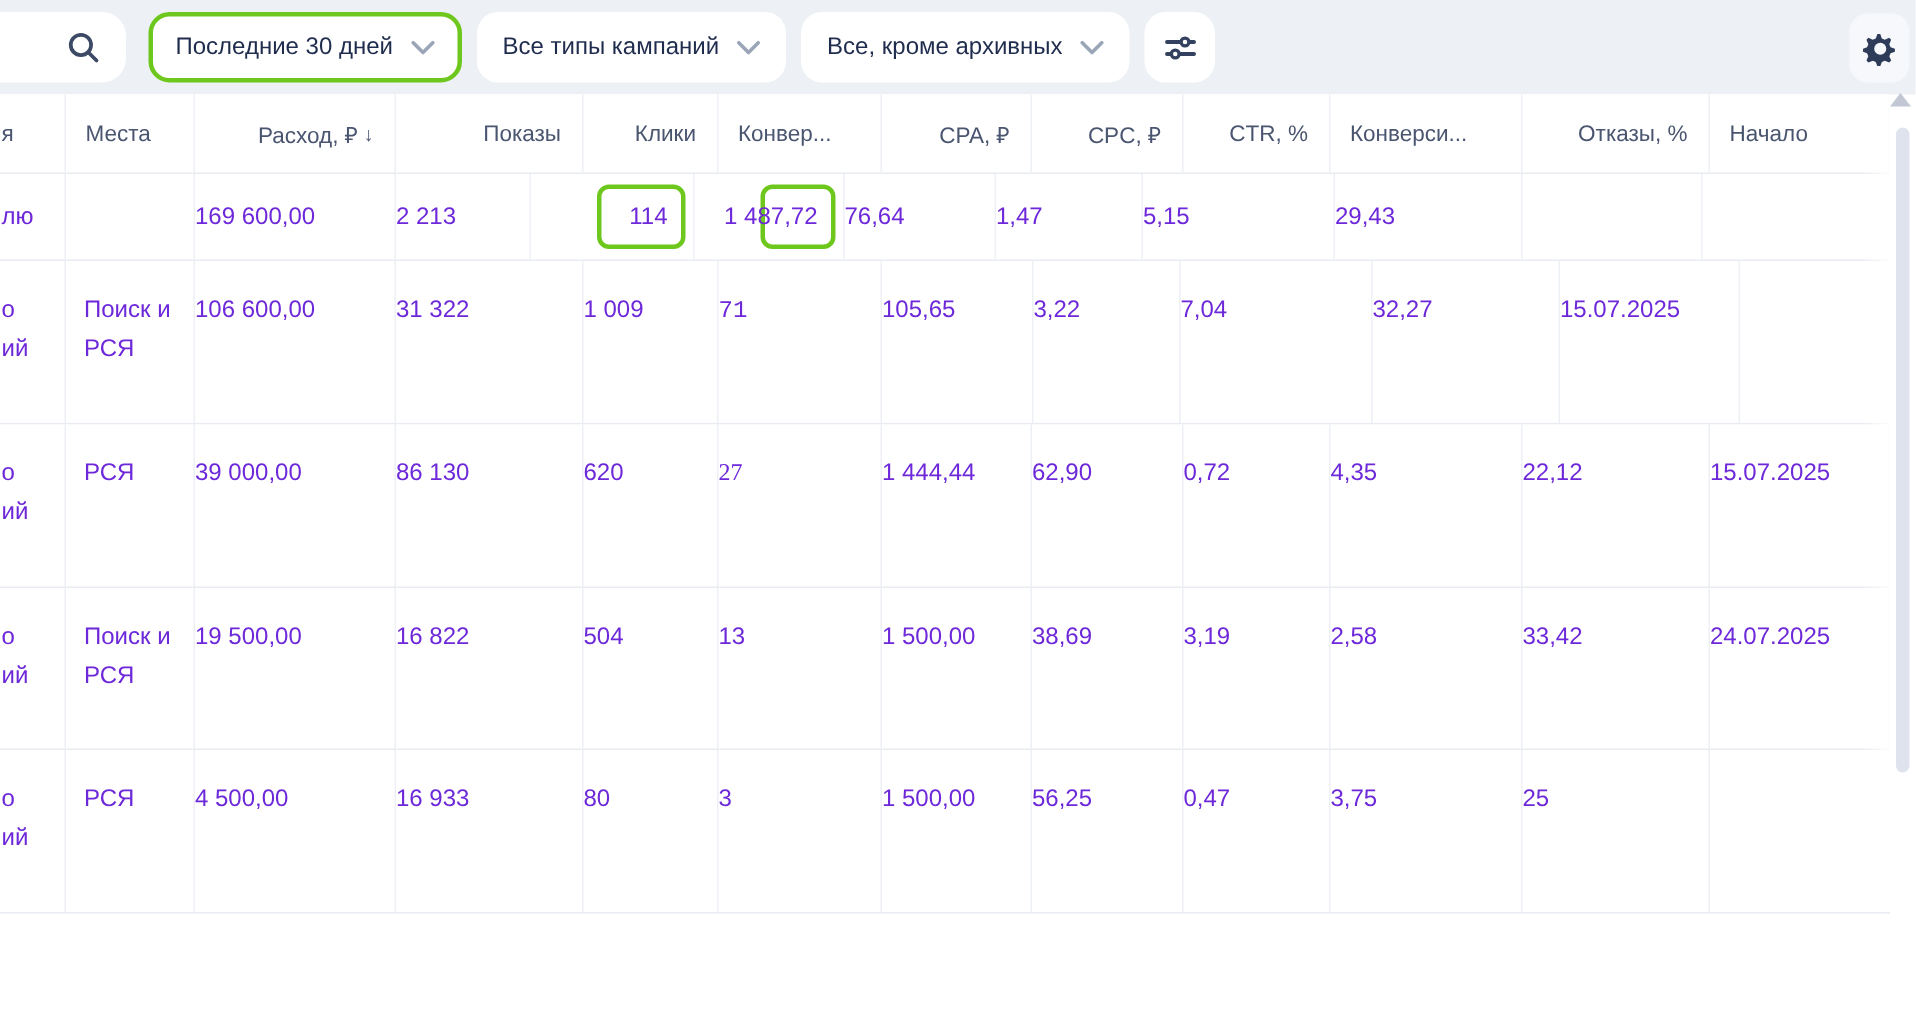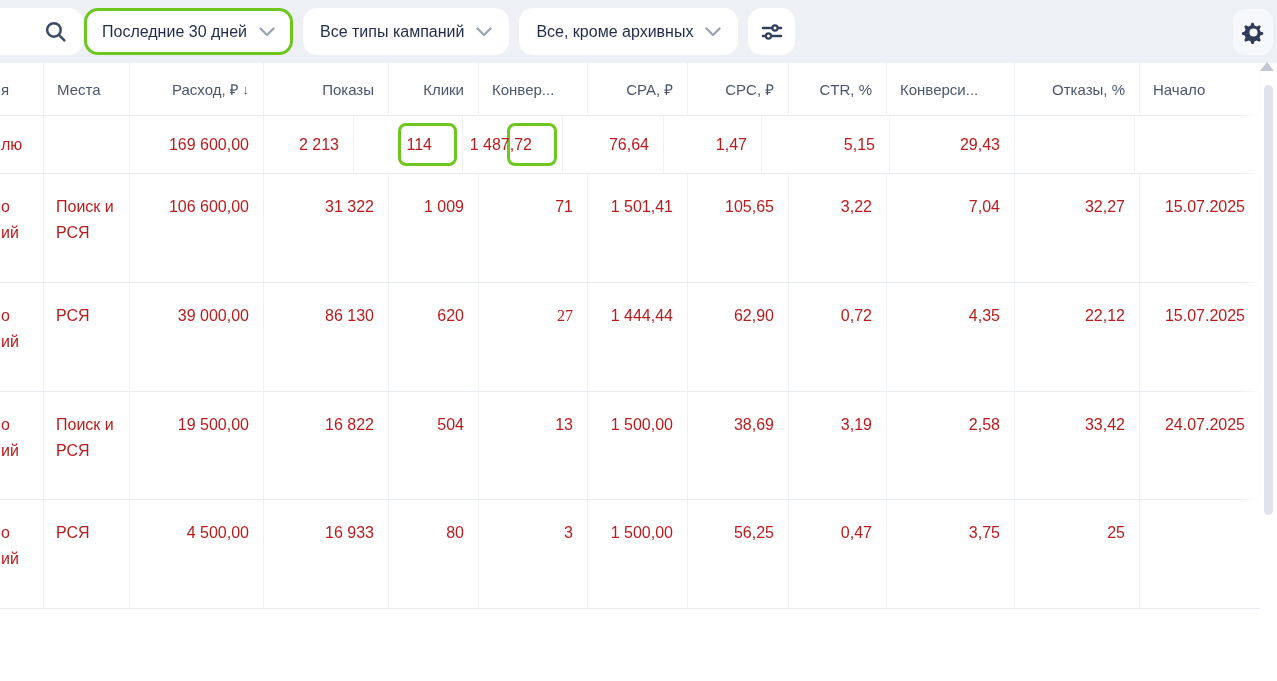--- a/index.html
+++ b/index.html
@@ -7,21 +7,21 @@
     width:1277px;height:681px;overflow:hidden;background:#ffffff;
     font-family:"Liberation Sans",sans-serif;color:#27334f;position:relative;
   }
   
   .topbar{position:relative;height:63px;background:#edf0f5;}
   .search-pill{
     position:absolute;left:-26px;top:8px;width:110px;height:47px;background:#fff;
     border-radius:16px;display:flex;align-items:center;justify-content:flex-end;
     padding-right:16px;box-sizing:border-box;cursor:pointer;
   }
-  .pill-row{position:absolute;left:84px;top:8px;display:flex;gap:10px;align-items:center;}
+  .pill-row{position:absolute;left:99px;top:8px;display:flex;gap:10px;align-items:center;}
   .pill{
     height:47px;background:#fff;border-radius:14px;display:flex;align-items:center;gap:12px;
     padding:0 17px;font-size:16px;color:#1f2c4d;box-sizing:border-box;cursor:pointer;white-space:nowrap;
   }
   .pill.highlight{border:3px solid #6ec71d;padding:0 15px;}
   .icon-btn{
     width:47px;height:47px;background:#fff;border-radius:14px;display:flex;
     align-items:center;justify-content:center;cursor:pointer;flex:0 0 auto;
   }
   .gear-btn{
@@ -30,30 +30,30 @@
   }
   
   .table{position:relative;width:1260px;background:#fff;}
   .tr{display:flex;border-bottom:1px solid #e8ecf2;background:#fff;}
   .th,.td{box-sizing:border-box;border-right:1px solid #edf0f5;flex:0 0 auto;display:flex;overflow:hidden;}
   .tr.head{height:52px;}
   .th{align-items:center;font-size:15px;color:#4a5570;white-space:nowrap;cursor:pointer;}
   .th.num{justify-content:flex-end;padding-right:14px;}
   .th.left{justify-content:flex-start;padding-left:13px;}
   .sort-arrow{margin-left:4px;font-size:13px;color:#4a5570;}
-  .td{align-items:flex-start;padding-top:20px;font-size:16px;color:#b91c1c;line-height:26px;white-space:nowrap;}
-  .td.num{justify-content:flex-end;padding-right:14px;}
+  .td{align-items:flex-start;padding-top:20px;font-size:16px;color:#6d28d9;line-height:26px;white-space:nowrap;}
+  .td.num{justify-content:flex-start;padding-right:14px;}
   .td.left{justify-content:flex-start;padding-left:12px;}
   .td.frag{justify-content:flex-start;padding-left:1px;}
   .frag-lines{display:flex;flex-direction:column;}
   .tr.summary .td{align-items:center;padding-top:0;}
   .td.boxed{position:relative;padding:0;}
   .gbox{
     position:absolute;top:7px;bottom:7px;left:5px;right:5px;border:3px solid #6ec71d;border-radius:8px;
-    display:flex;align-items:center;justify-content:flex-end;padding-right:22px;box-sizing:border-box;margin-left:39px;
+    display:flex;align-items:center;justify-content:flex-end;padding-right:9px;box-sizing:border-box;margin-left:39px;
   }
   
   .scroll-up-arrow{
     position:absolute;top:62px;right:3px;width:0;height:0;
     border-left:7px solid transparent;border-right:7px solid transparent;border-bottom:9px solid #c2c7d4;
   }
   .scroll-thumb{position:absolute;top:85px;right:4px;width:9px;height:430px;background:#dfe3ee;border-radius:5px;cursor:pointer;}
   .right-fade{position:absolute;top:63px;left:1242px;width:18px;height:540px;
     background:linear-gradient(to right,rgba(255,255,255,0),rgba(255,255,255,0.9));pointer-events:none;}
 </style>
@@ -211,25 +211,22 @@
         </div>
         <div class="td num" style="width: 134px;">
           <span>106 600,00</span>
         </div>
         <div class="td num" style="width: 125px;">
           <span>31 322</span>
         </div>
         <div class="td num" style="width: 90px;">
           <span>1 009</span>
         </div>
-        <div class="td num" style="width: 109px;">
+        <div class="td num" style="width: 109px; font-family: Liberation Mono, monospace;">
           <span>71</span>
-        </div>
-        <div class="td num" style="width: 100px;">
-          <span>1 501,41</span>
         </div>
         <div class="td num" style="width: 101px;">
           <span>105,65</span>
         </div>
         <div class="td num" style="width: 98px;">
           <span>3,22</span>
         </div>
         <div class="td num" style="width: 128px;">
           <span>7,04</span>
         </div>

